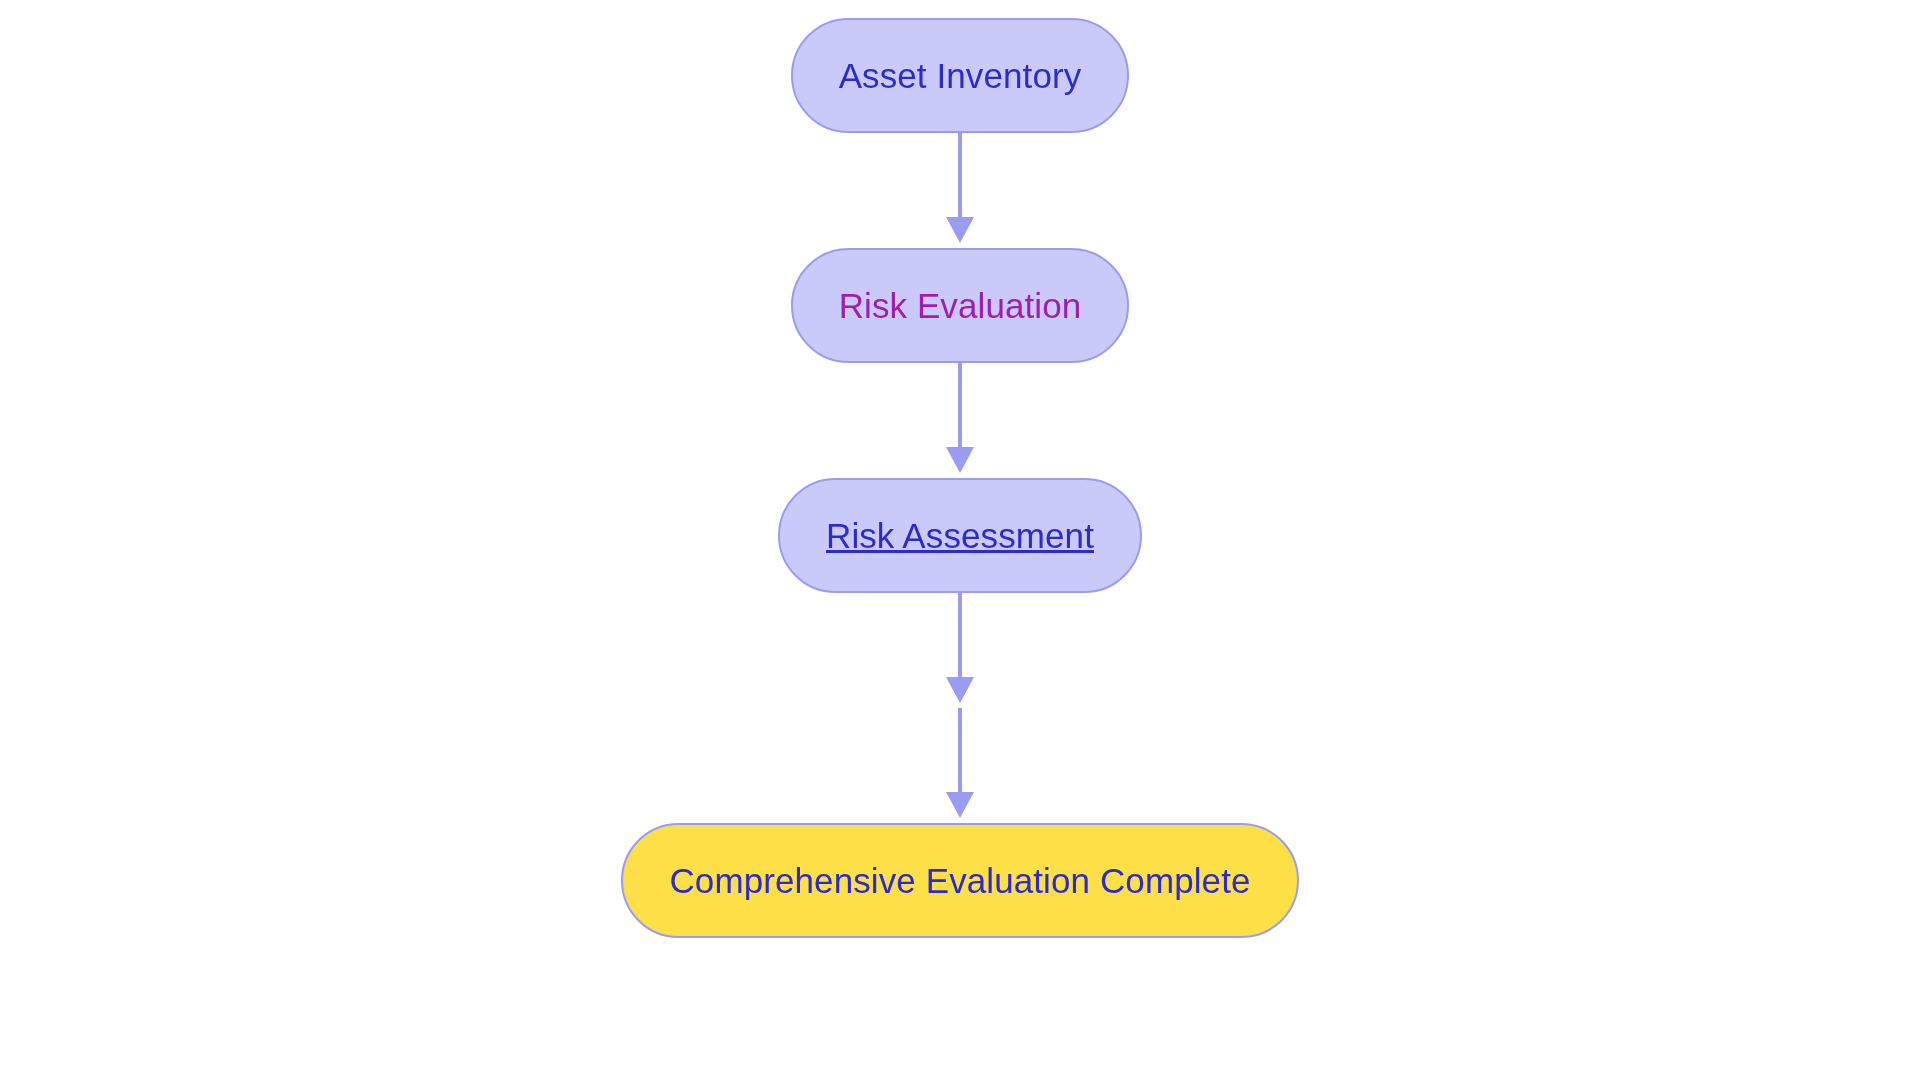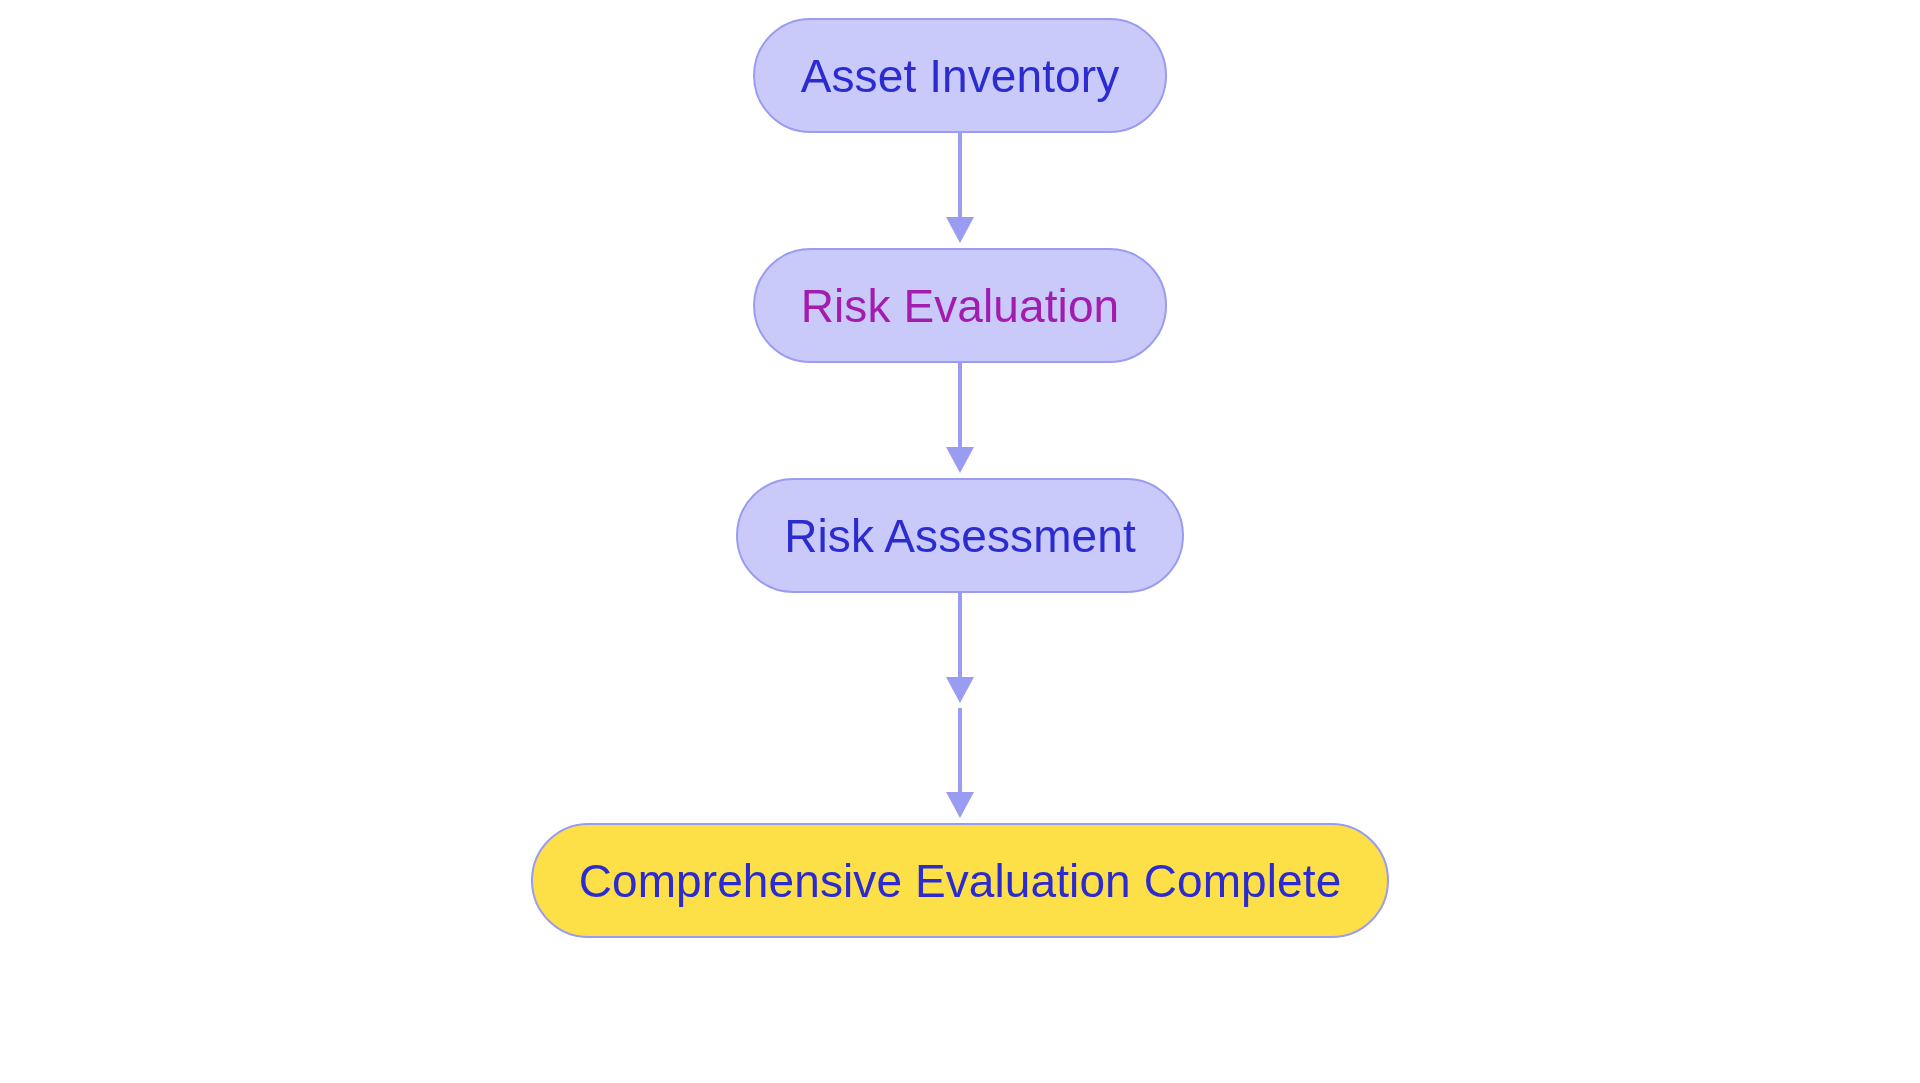--- a/index.html
+++ b/index.html
@@ -42,21 +42,21 @@
     border: 2px solid #9a9cf2;
     border-radius: 999px;
     color: #2b2bd0;
     display: flex;
     align-items: center;
     justify-content: center;
     box-sizing: border-box;
     height: 115px;
     padding: 0 46px;
     white-space: nowrap;
-    font-size: 46px;
+    font-size: 35px;
     font-weight: 400;
     letter-spacing: 0.1px;
     line-height: 1;
   }
 
   .node-label {
     display: block;
     pointer-events: none;
   }
 
@@ -101,21 +101,21 @@
 
     <div class="node" style="background: rgb(201, 202, 249); border-color: rgb(154, 156, 242); color: #a21caf;">
       <span class="node-label">Risk Evaluation</span>
     </div>
 
     <div class="connector">
       <div class="connector-shaft" style="background: rgb(154, 156, 242);"></div>
       <div class="connector-head" style="border-top-color: rgb(154, 156, 242);"></div>
     </div>
 
-    <div class="node" style="background: rgb(201, 202, 249); border-color: rgb(154, 156, 242); color: rgb(43, 43, 208);">
+    <div class="node" style="background: rgb(201, 202, 249); border-color: rgb(154, 156, 242); color: rgb(43, 43, 208); text-decoration: underline;">
       <span class="node-label">Risk Assessment</span>
     </div>
 
     <div class="connector">
       <div class="connector-shaft" style="background: rgb(154, 156, 242);"></div>
       <div class="connector-head" style="border-top-color: rgb(154, 156, 242);"></div>
     </div>
 
 
     <div class="connector">

